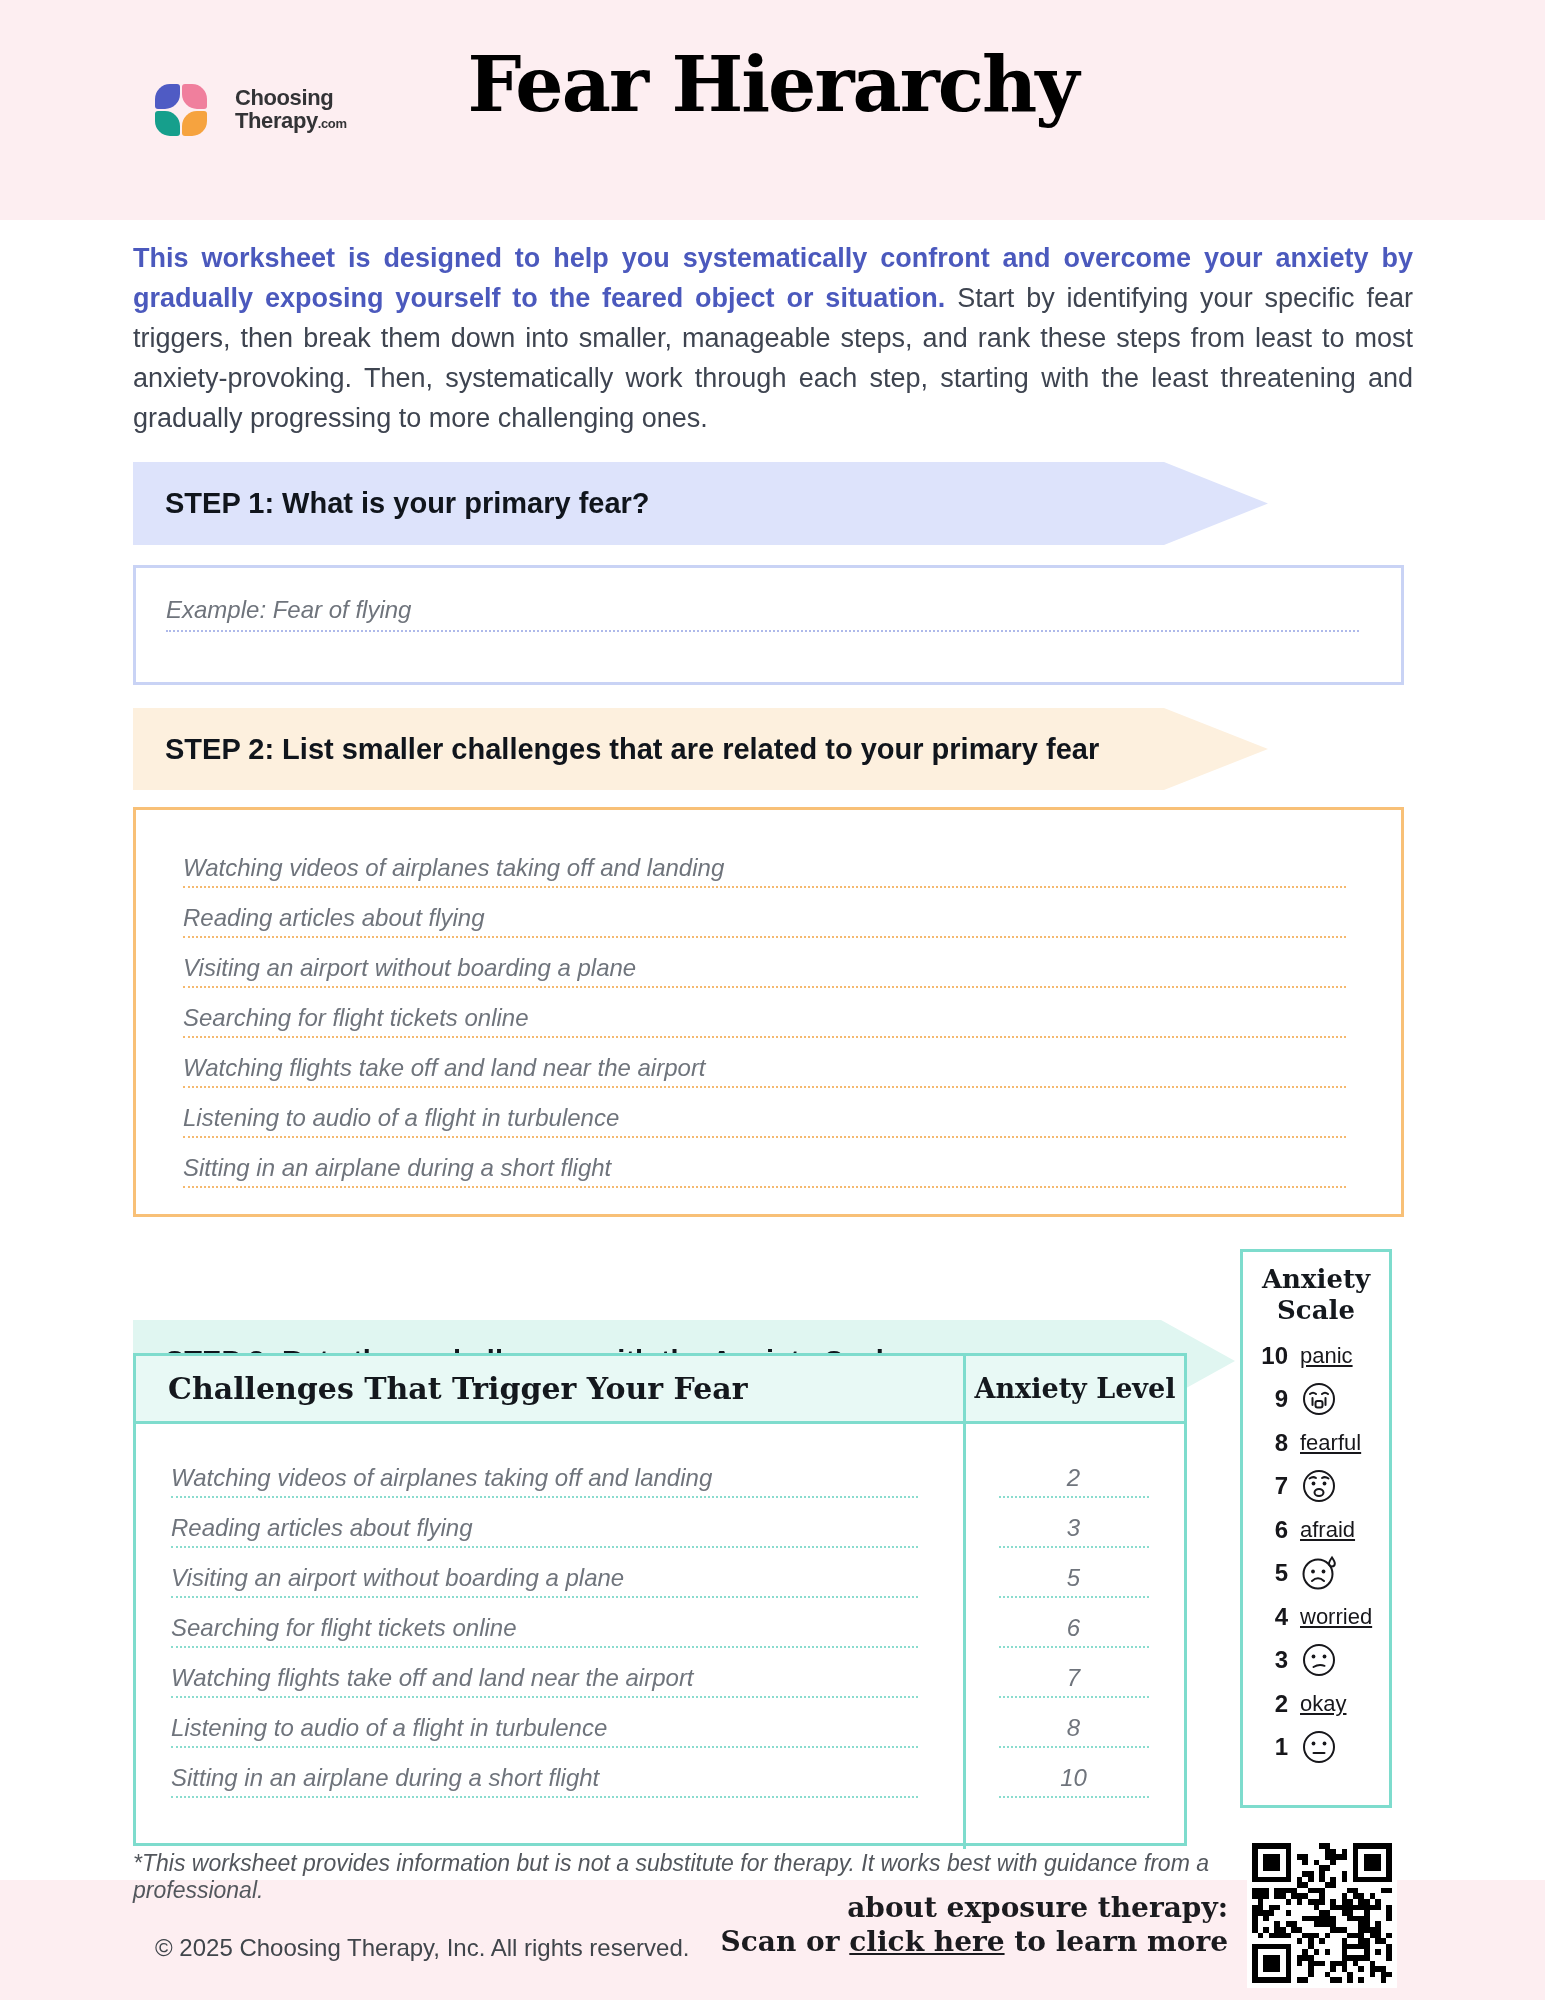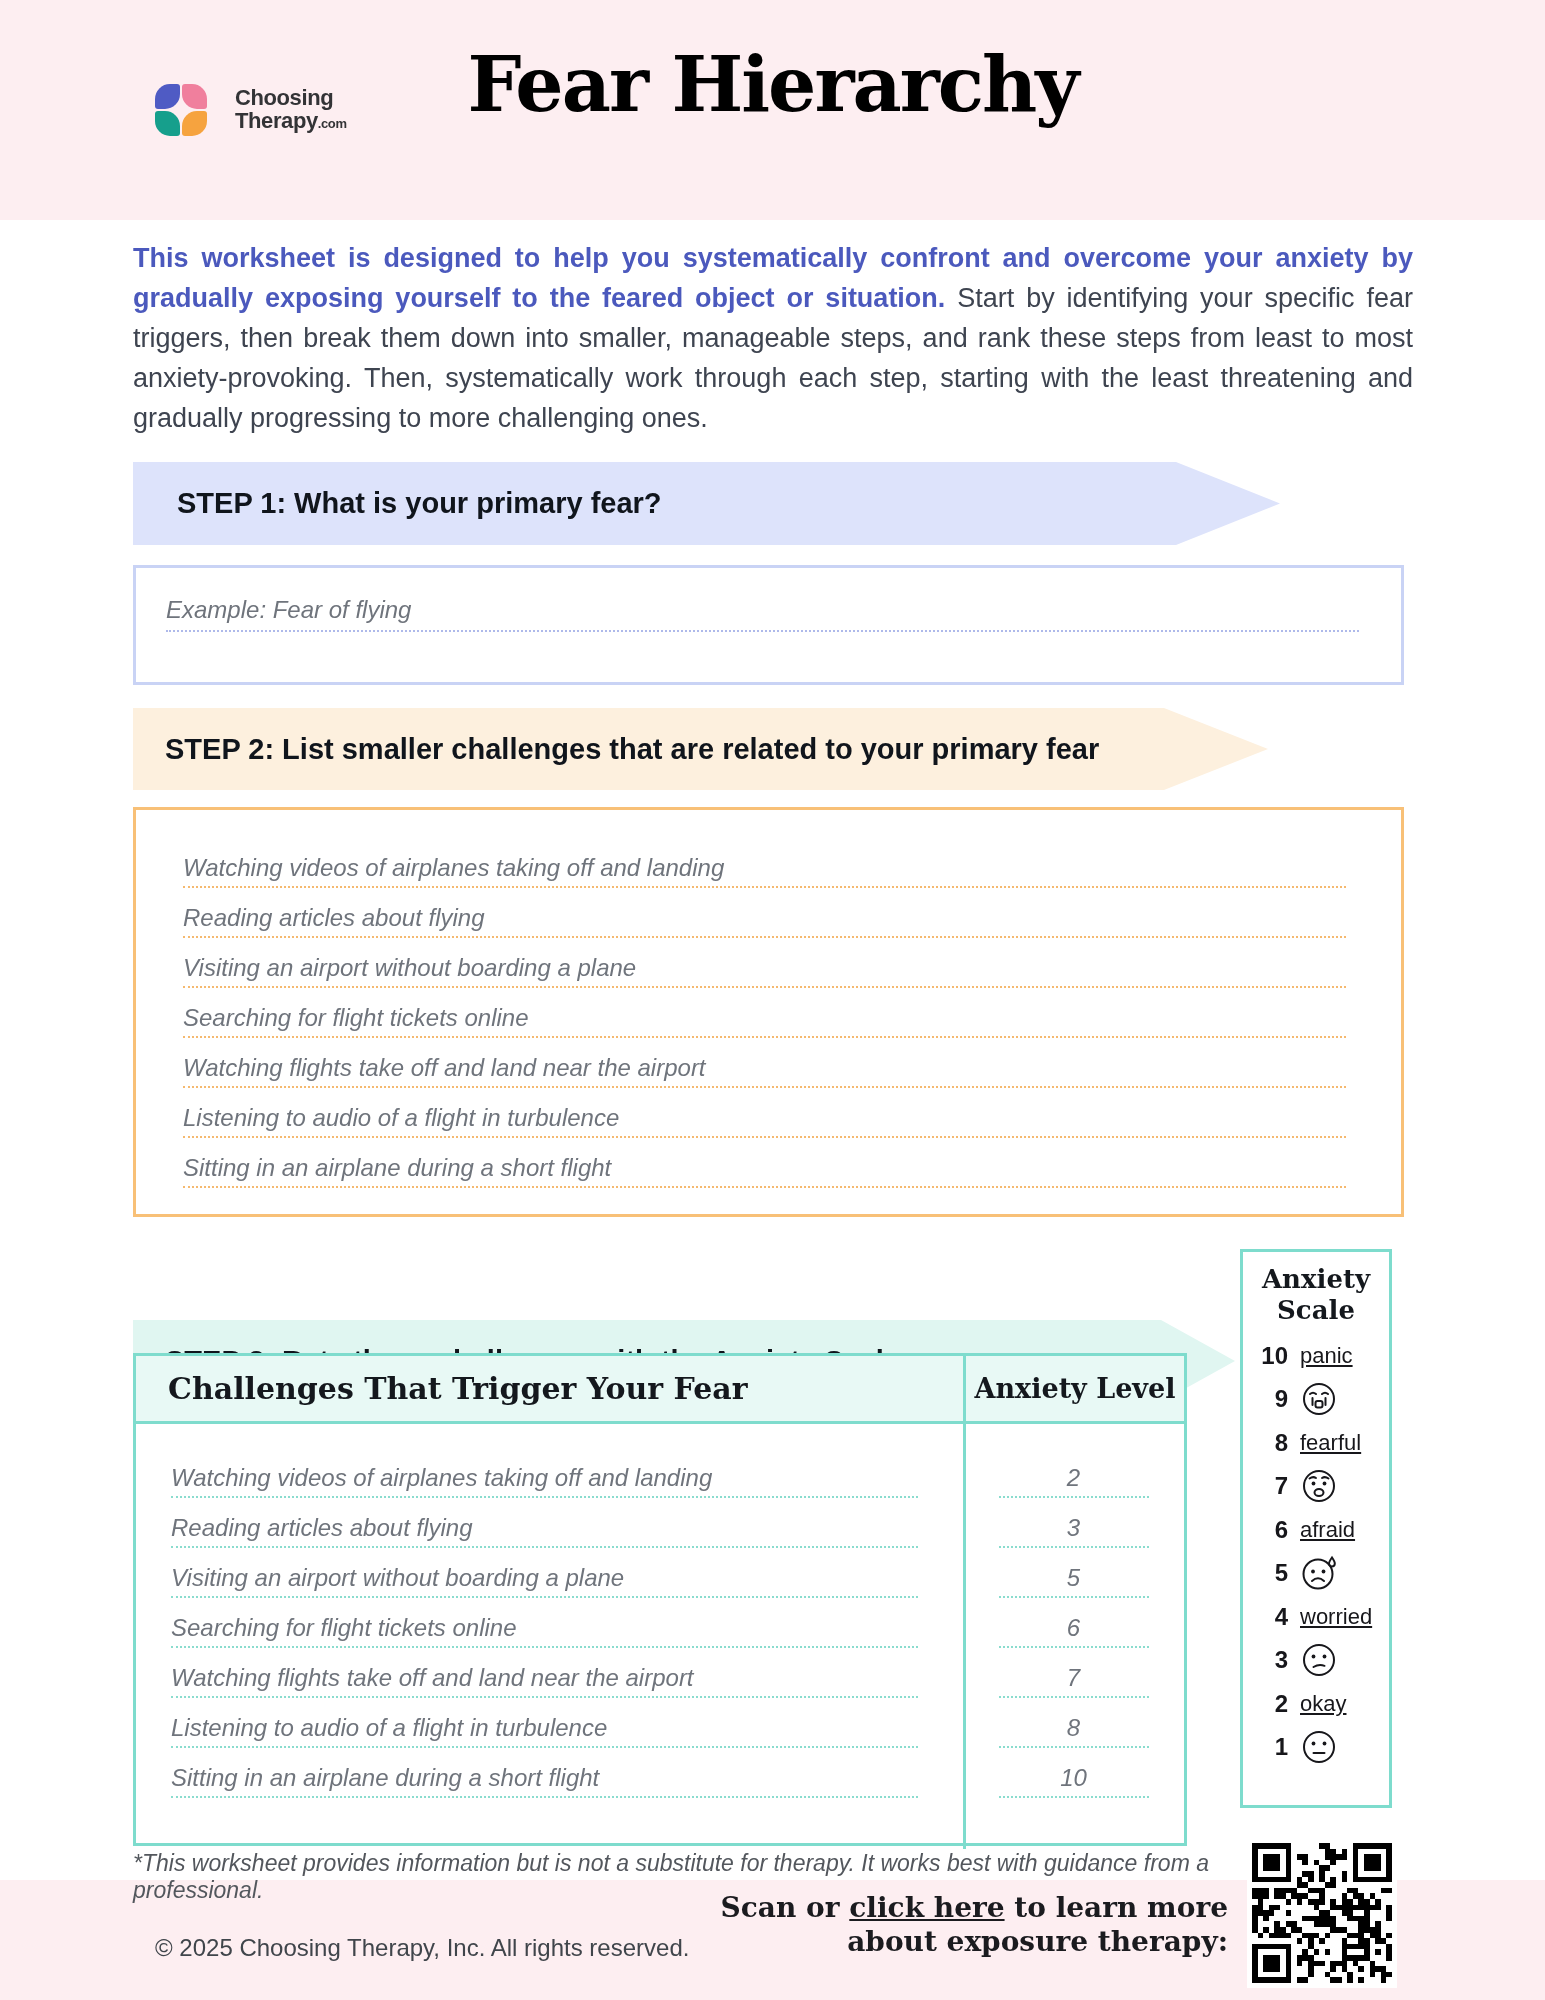--- a/index.html
+++ b/index.html
@@ -28,21 +28,21 @@
          letter-spacing:-2px;color:#000000;}
 
   
   .intro{position:absolute;left:133px;top:238px;width:1280px;margin:0;
          font-size:27px;line-height:40px;color:#3e4450;text-align:justify;}
   .intro-hl{color:#4b59bd;font-weight:700;}
 
   
   .banner{position:absolute;left:133px;display:flex;align-items:center;
           font-weight:700;font-size:29px;color:#10151c;}
-  .b1{top:462px;width:1103px;height:83px;background:#dde3fb;padding-left:44px;
+  .b1{top:462px;width:1103px;height:83px;background:#dde3fb;padding-left:32px;
       clip-path:polygon(0 0,calc(100% - 104px) 0,100% 50%,calc(100% - 104px) 100%,0 100%);}
   .b2{top:708px;width:1103px;height:82px;background:#fdf0de;padding-left:32px;
       clip-path:polygon(0 0,calc(100% - 104px) 0,100% 50%,calc(100% - 104px) 100%,0 100%);}
   .b3{top:1320px;width:1070px;height:82px;background:#e0f6f1;padding-left:32px;
       clip-path:polygon(0 0,calc(100% - 74px) 0,100% 50%,calc(100% - 74px) 100%,0 100%);}
 
   
   .box1{position:absolute;left:133px;top:565px;width:1271px;height:120px;box-sizing:border-box;
         border:3px solid #c9d3f5;background:#fff;}
   .box1 .field{position:absolute;left:30px;right:42px;top:28px;
@@ -300,22 +300,22 @@
             </svg>
           </span>
         </div>
       </div>
   </div>
 
   <div class="disclaimer">*This worksheet provides information but is not a substitute for therapy. It works best with guidance from a professional.</div>
   <div class="copyright">© 2025 Choosing Therapy, Inc. All rights reserved.</div>
 
   <div class="scan">
+    <div>about exposure therapy:</div>
     <div><span>Scan or </span><a>click here</a><span> to learn more</span></div>
-    <div>about exposure therapy:</div>
   </div>
 
   <div class="qr">
     <svg id="qr-svg" width="140" height="140" viewBox="0 0 25 25" shape-rendering="crispEdges">
         <rect x="0" y="0" width="1" height="1" fill="#000"></rect>
         <rect x="1" y="0" width="1" height="1" fill="#000"></rect>
         <rect x="2" y="0" width="1" height="1" fill="#000"></rect>
         <rect x="3" y="0" width="1" height="1" fill="#000"></rect>
         <rect x="4" y="0" width="1" height="1" fill="#000"></rect>
         <rect x="5" y="0" width="1" height="1" fill="#000"></rect>

